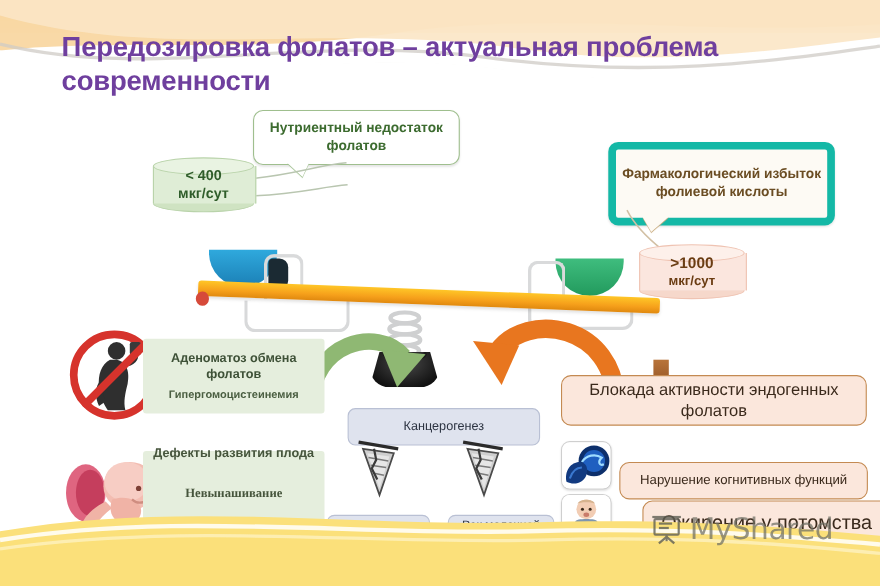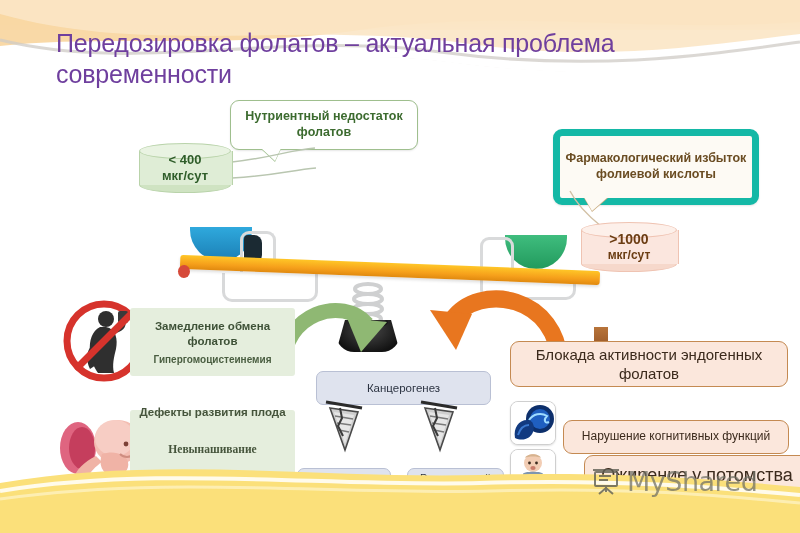--- a/index.html
+++ b/index.html
@@ -14,21 +14,21 @@
 
   
   .topband{position:absolute;left:0;top:0;width:800px;height:30px;
     background:linear-gradient(180deg,#f7c98a 0%,#fbdcae 55%,#fdeed8 100%);}
   .topwave{position:absolute;left:0;top:0;width:800px;height:110px;}
   .botwave{position:absolute;left:0;bottom:0;width:800px;height:80px;}
 
   
   .title{
     position:absolute;left:56px;top:28px;width:640px;
-    color:#6f3f9e;font-size:25px;font-weight:normal;line-height:1.22;
+    color:#6f3f9e;font-size:25px;font-weight:bold;line-height:1.22;
     letter-spacing:-0.2px;
   }
 
   
   .callout{
     position:absolute;border-radius:9px;text-align:center;
     font-weight:bold;line-height:1.25;
   }
   .callout-green{
     left:230px;top:100px;width:186px;height:48px;
@@ -253,21 +253,21 @@
       <circle cx="44" cy="20" r="8"></circle>
       <path d="M38,28 C30,32 27,42 28,52 C29,62 33,70 36,74 L52,74 C50,66 52,58 54,50 C56,40 54,30 44,28 Z"></path>
       <path d="M54,34 C62,32 66,26 62,20 L56,24 Z"></path>
       <path d="M30,46 C24,52 24,62 28,70 L34,66 C31,60 31,52 34,48 Z"></path>
     </g>
     <rect x="56" y="12" width="10" height="12" rx="2" fill="#3a3a3a"></rect>
     <line x1="16" y1="68" x2="68" y2="16" stroke="#d6332c" stroke-width="7" stroke-linecap="round"></line>
   </svg>
 
   <div class="panel panel-green" id="panel-metab">
-    <div class="big">Замедление обмена фолатов</div>
+    <div class="big">Аденоматоз обмена фолатов</div>
     <div class="small">Гипергомоцистеинемия</div>
   </div>
 
   <svg class="fetus" viewBox="0 0 94 74">
     <ellipse cx="20" cy="36" rx="18" ry="26" fill="#d94a6a" opacity="0.85"></ellipse>
     <ellipse cx="24" cy="36" rx="13" ry="21" fill="#c23a59" opacity="0.9"></ellipse>
     <ellipse cx="60" cy="30" rx="24" ry="22" fill="#f3bdb2"></ellipse>
     <ellipse cx="57" cy="26" rx="20" ry="18" fill="#f7cdc4"></ellipse>
     <path d="M44,42 C40,52 44,62 54,64 C64,66 72,58 70,50 C68,42 56,38 44,42 Z" fill="#f0b3a6"></path>
     <path d="M38,44 C26,50 18,58 16,66 L28,68 C32,60 38,54 44,50 Z" fill="#f0b3a6"></path>

